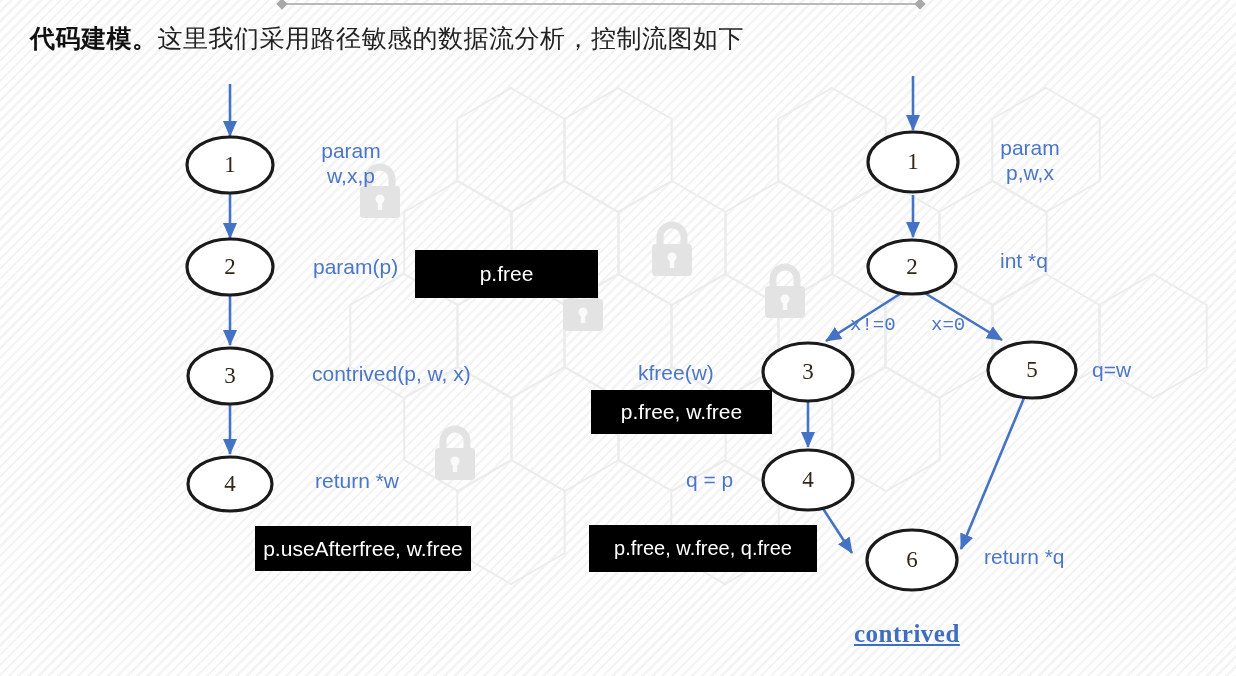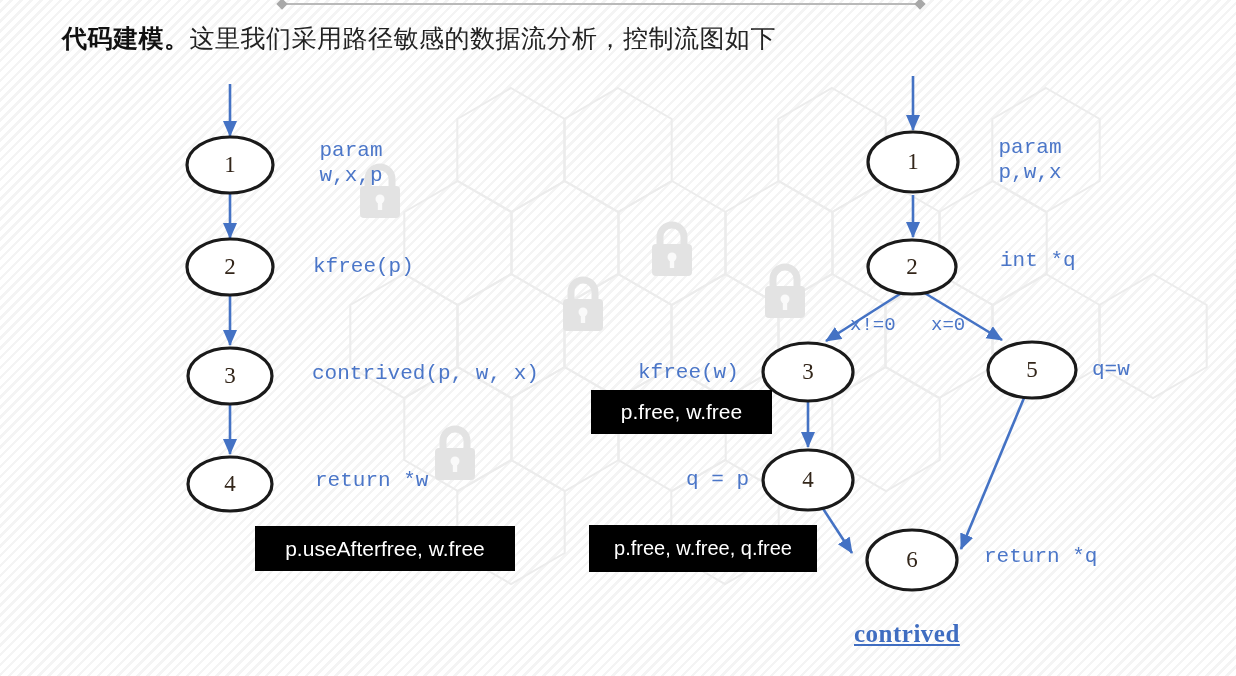--- a/index.html
+++ b/index.html
@@ -12,23 +12,23 @@
         rgba(0,0,0,0.045) 0px, rgba(0,0,0,0.045) 2.5px,
         rgba(0,0,0,0) 2.5px, rgba(0,0,0,0) 7px),
       #ffffff;
     font-family:"Liberation Sans", sans-serif;
   }
   .decor, .graph-svg{position:absolute;left:0;top:0;width:1236px;height:676px;}
   .timeline{position:absolute;left:282px;top:3px;width:638px;height:2px;background:#b9b9b9;}
   .timeline .dmd{position:absolute;top:-3px;width:8px;height:8px;background:#a8a8a8;transform:rotate(45deg);}
   .timeline .dmd.left{left:-4px;}
   .timeline .dmd.right{right:-4px;}
-  .slide-title{position:absolute;left:30px;top:22px;font-size:25px;color:#222;letter-spacing:0.5px;margin-left:32px;}
+  .slide-title{position:absolute;left:30px;top:22px;font-size:25px;color:#222;letter-spacing:0.5px;}
   .slide-title .em{font-weight:bold;color:#111;}
-  .lbl{position:absolute;font-family:Liberation Mono, monospace;
+  .lbl{position:absolute;font-family:Liberation Sans, sans-serif;
        color:#4b76c8;font-size:21px;line-height:1.18;white-space:pre-line;}
   .lbl.centered{text-align:center;}
   .elbl{position:absolute;font-family:Liberation Mono, monospace;
         color:#4b76c8;font-size:19px;}
   .num{position:absolute;transform:translate(-50%,-50%);
        font-family:"Liberation Serif","DejaVu Serif",serif;
        font-size:23px;color:#33261a;}
   .fact{position:absolute;background:#000;color:#fff;
         display:flex;align-items:center;justify-content:center;
         font-family:"Liberation Sans",sans-serif;font-size:21px;}
@@ -131,25 +131,26 @@
     </g>
   </svg>
 
   <span class="num" style="left:230px;top:165px">1</span>
   <span class="num" style="left:230px;top:267px">2</span>
   <span class="num" style="left:230px;top:376px">3</span>
   <span class="num" style="left:230px;top:484px">4</span>
 
   <div class="lbl centered" style="left:303px;top:139px;width:96px">param
 w,x,p</div>
-  <div class="lbl" style="left:313px;top:255px">kfree(p)</div>
+  <div class="lbl" style="left:313px;top:255px">param(p)</div>
   <div class="lbl" style="left:312px;top:362px">contrived(p, w, x)</div>
   <div class="lbl" style="left:315px;top:469px">return *w</div>
 
-  <div class="fact" style="left:255px;top:526px;width:260px;height:45px">p.useAfterfree, w.free</div>
+  <div class="fact" style="left:415px;top:250px;width:183px;height:48px">p.free</div>
+  <div class="fact" style="left:255px;top:526px;width:216px;height:45px">p.useAfterfree, w.free</div>
 
   <span class="num" style="left:913px;top:162px">1</span>
   <span class="num" style="left:912px;top:267px">2</span>
   <span class="num" style="left:808px;top:372px">3</span>
   <span class="num" style="left:808px;top:480px">4</span>
   <span class="num" style="left:1032px;top:370px">5</span>
   <span class="num" style="left:912px;top:560px">6</span>
 
   <div class="lbl centered" style="left:986px;top:136px;width:88px">param
 p,w,x</div>

